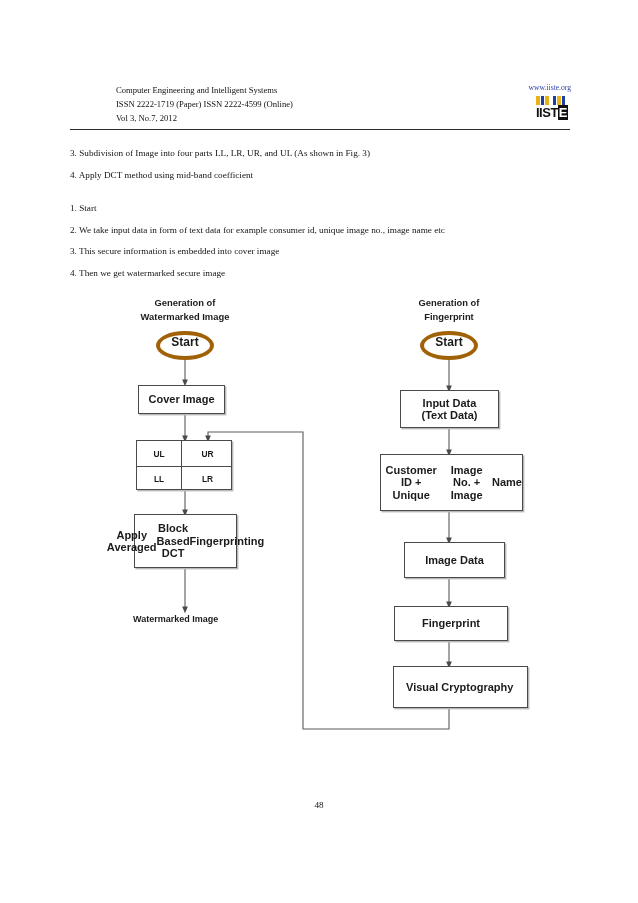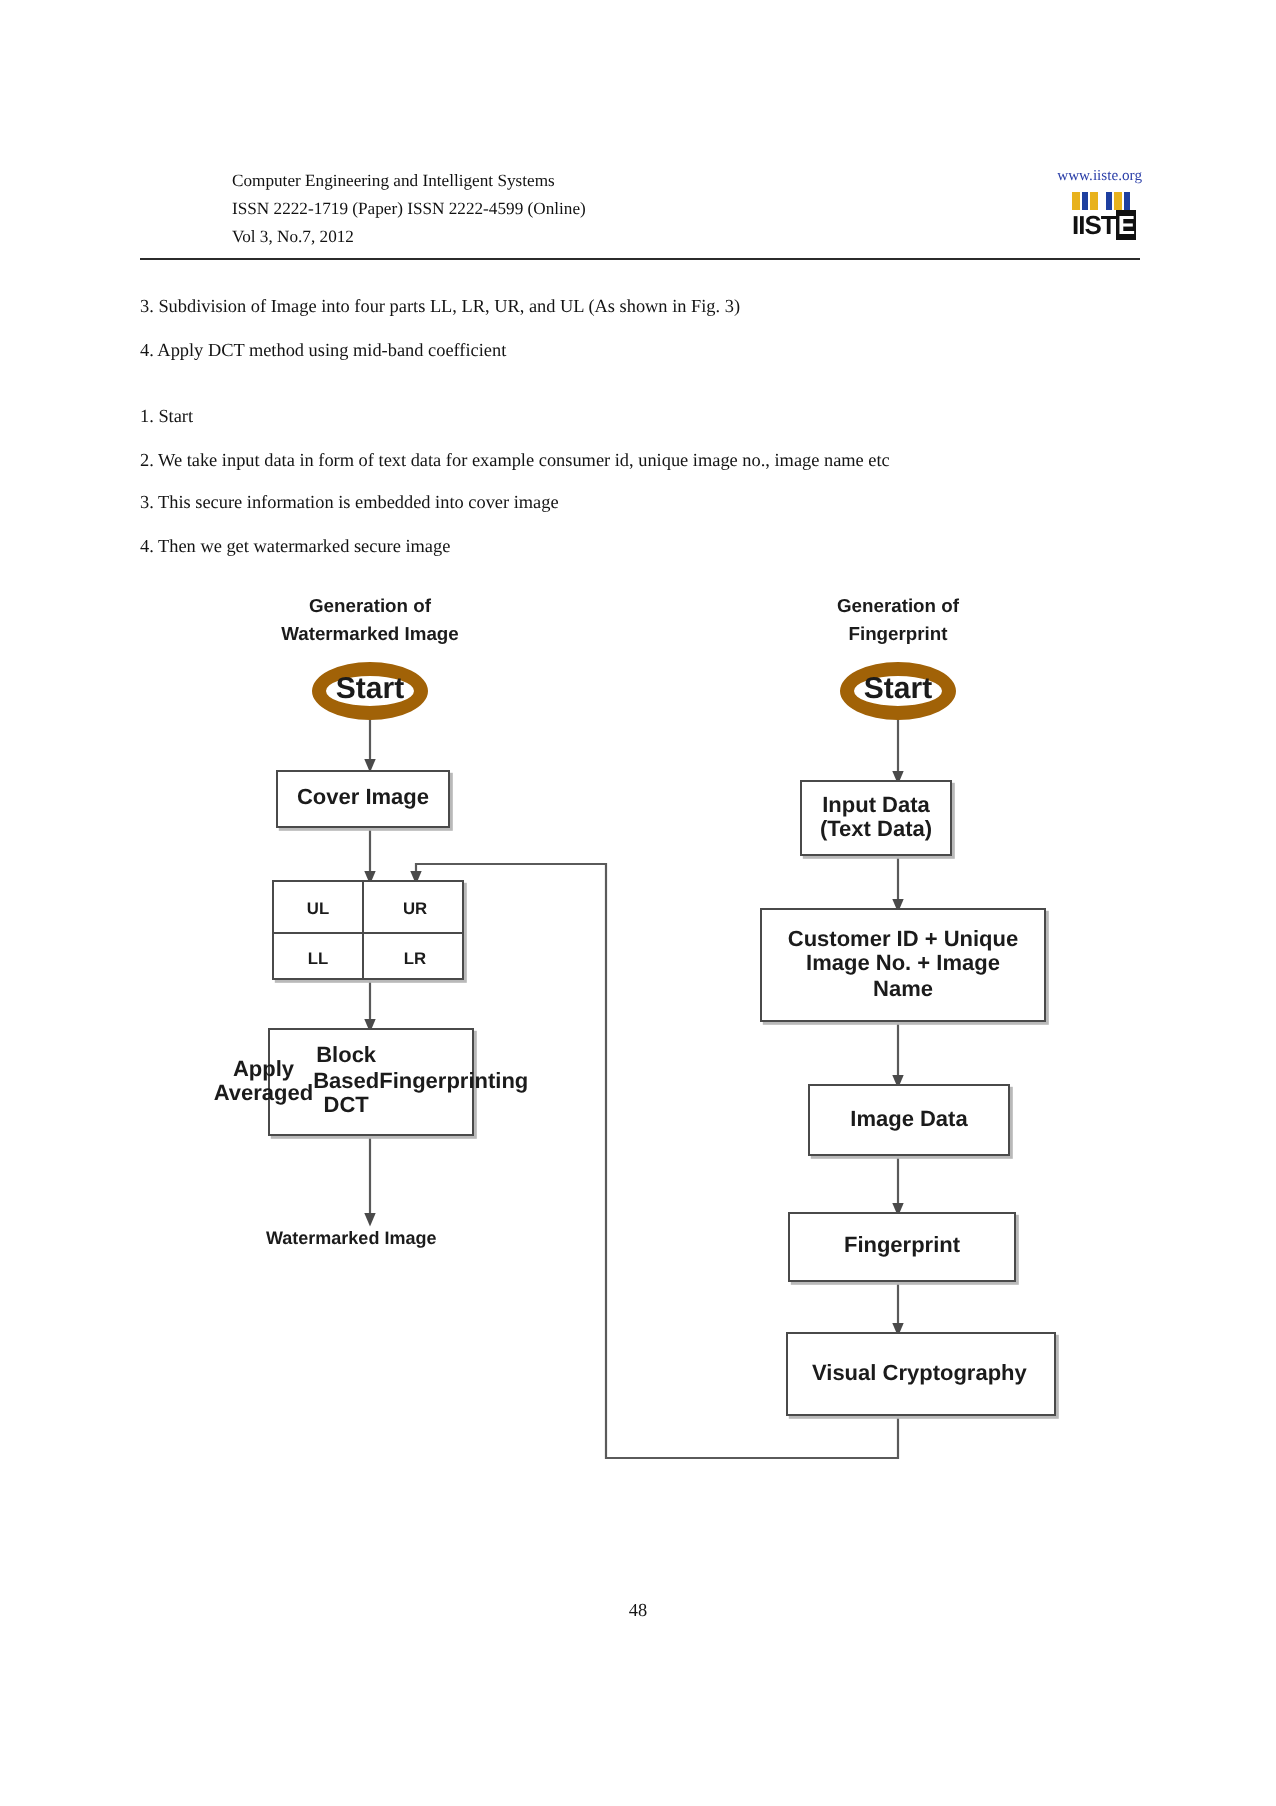--- a/index.html
+++ b/index.html
@@ -41,23 +41,23 @@
   .chart svg{position:absolute;left:0;top:0;}
 
   .ttl{position:absolute;font-family:"Liberation Sans",sans-serif;font-weight:bold;
        font-size:9.4px;line-height:13.5px;color:#1b1b1b;text-align:center;}
 
   .node{position:absolute;box-sizing:border-box;border:1px solid #4a4a4a;background:#fff;
         display:flex;align-items:center;justify-content:center;text-align:center;
         font-family:"Liberation Sans",sans-serif;font-weight:bold;font-size:11px;
         line-height:12.4px;color:#1b1b1b;}
   .node.shadow{box-shadow:1.4px 1.4px 0 0 #b9b9b9;}
-  .ell{position:absolute;box-sizing:border-box;border:7px solid #a16207;border-radius:50%;
-       background:#fff;display:flex;align-items:flex-end;justify-content:center;
-       font-family:"Liberation Sans",sans-serif;font-weight:bold;font-size:15px;color:#1b1b1b;}
+  .ell{position:absolute;box-sizing:border-box;border:4px solid #a16207;border-radius:50%;
+       background:#fff;display:flex;align-items:flex-start;justify-content:center;
+       font-family:"Liberation Sans",sans-serif;font-weight:bold;font-size:12px;color:#1b1b1b;}
   .plain{position:absolute;font-family:"Liberation Sans",sans-serif;font-weight:bold;
          font-size:9px;color:#1b1b1b;white-space:nowrap;}
 
   
   .quad{position:absolute;box-sizing:border-box;border:1px solid #4a4a4a;background:#fff;
         box-shadow:1.4px 1.4px 0 0 #b9b9b9;}
   .quad .vdiv{position:absolute;top:0;bottom:0;width:0;border-left:1px solid #4a4a4a;}
   .quad .hdiv{position:absolute;left:0;right:0;height:0;border-top:1px solid #4a4a4a;}
   .quad .cell{position:absolute;display:flex;align-items:center;justify-content:center;
               font-family:"Liberation Sans",sans-serif;font-weight:bold;font-size:8.4px;
@@ -171,26 +171,26 @@
     </div>
 
     <div class="plain" style="left:133px;top:614px;">
       <span>Watermarked Image</span>
     </div>
 
     <div class="ell" style="left:420px;top:331px;width:58px;height:29px;">
       <span>Start</span>
     </div>
 
-    <div class="node shadow" style="left:400px;top:390px;width:76px;height:38px;flex-direction:column;">
+    <div class="node shadow" style="left:400px;top:390px;width:99px;height:38px;flex-direction:column;">
       <span>Input Data</span>
       <span>(Text Data)</span>
     </div>
 
-    <div class="node shadow" style="left:380px;top:454px;width:143px;height:57px;flex-direction:column;">
+    <div class="node shadow" style="left:380px;top:454px;width:143px;height:57px;flex-direction:row;">
       <span>Customer ID + Unique</span>
       <span>Image No. + Image</span>
       <span>Name</span>
     </div>
 
     <div class="node shadow" style="left:404px;top:542px;width:101px;height:36px;">
       <span>Image Data</span>
     </div>
 
     <div class="node shadow" style="left:394px;top:606px;width:114px;height:35px;">

